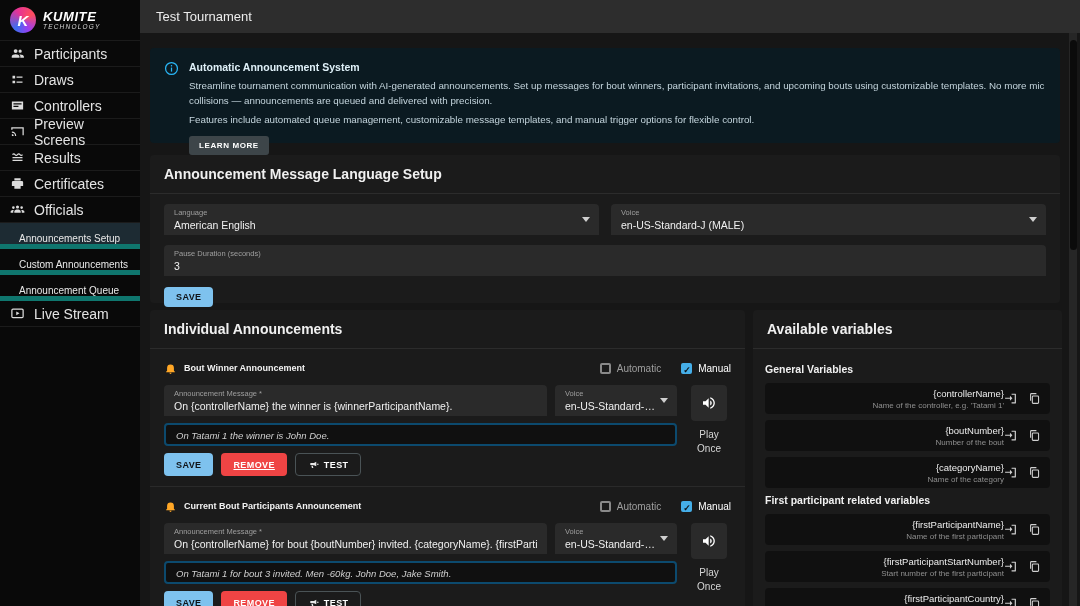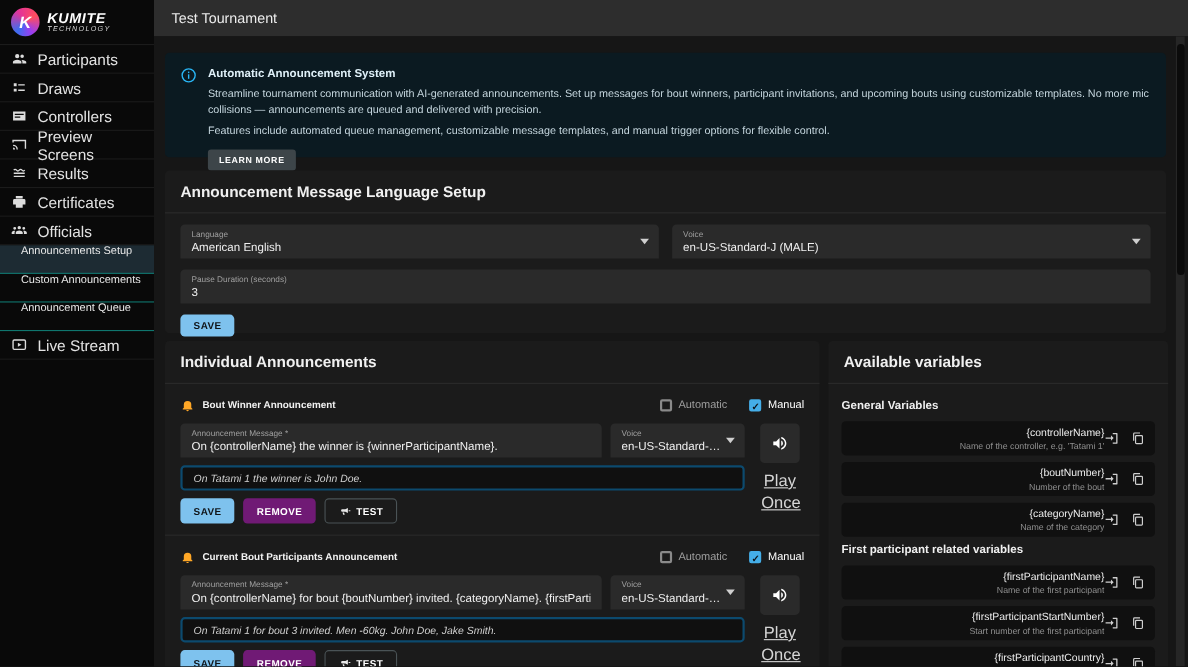--- a/index.html
+++ b/index.html
@@ -16,21 +16,21 @@
   .logo { display:flex; align-items:center; gap:7px; height:41px; padding:0 10px; border-bottom:1px solid #1b1b1b; cursor:pointer; }
   .logo-circle { width:26px; height:26px; border-radius:50%;
     background:conic-gradient(from 220deg,#3d6df0,#e43397 30%,#ff4d5e 55%,#9b3df0 80%,#3d6df0);
     display:flex; align-items:center; justify-content:center; flex:none; }
   .logo-k { font-weight:bold; font-style:italic; font-size:15px; color:#fff; }
   .logo-name { display:block; font-size:13px; font-weight:bold; font-style:italic; letter-spacing:.6px; line-height:1.05; color:#fff; }
   .logo-sub  { display:block; font-size:6.5px; font-style:italic; letter-spacing:1.2px; color:#d8d8d8; }
   .nav-item { display:flex; align-items:center; gap:9px; height:26px; padding:0 10px; border-bottom:1px solid #1b1b1b; font-size:14px; color:#e3e3e3; cursor:pointer; }
   .nav-icon { width:15px; height:15px; color:#dcdcdc; flex:none; }
   .nav-icon svg { width:100%; height:100%; }
-  .nav-sub { display:flex; align-items:flex-start; height:26px; padding:0 10px 0 19px; border-bottom:1px solid #0f766e; font-size:10px; color:#e9e9e9; cursor:pointer; }
+  .nav-sub { display:flex; align-items:flex-end; height:26px; padding:0 10px 0 19px; border-bottom:5px solid #0f766e; font-size:10px; color:#e9e9e9; cursor:pointer; }
   .nav-sub.checked { background:#1d2b33; }
   .n-badge { position:absolute; left:8px; top:566px; width:25px; height:25px; border-radius:50%;
     background:#151515; border:1px solid #3a3a3a; display:flex; align-items:center; justify-content:center;
     font-size:11px; font-weight:bold; color:#fff; cursor:pointer; }
   .pin { position:absolute; left:118px; top:582px; width:13px; height:13px; color:#8f8f8f; cursor:pointer; }
   .pin svg { width:100%; height:100%; }
 
   
   .topbar { position:absolute; left:140px; top:0; width:940px; height:33px; background:#2d2d2d;
     display:flex; align-items:center; padding:0 16px; font-size:13px; color:#ececec; }
@@ -58,21 +58,21 @@
   .field-label { display:block; font-size:7.5px; color:#9f9f9f; margin-bottom:2px; white-space:nowrap; }
   .field-value { display:block; font-size:10.5px; color:#f0f0f0; white-space:nowrap; overflow:hidden; }
   .caret { position:absolute; right:9px; top:13px; width:0; height:0;
     border-left:4px solid transparent; border-right:4px solid transparent; border-top:5px solid #cfcfcf; }
   .lang-row { display:flex; gap:12px; }
   .lang-row .field { flex:1; }
   .pause-field { margin-top:10px; }
   .btn { border:none; border-radius:4px; font-family:inherit; font-size:9px; font-weight:bold; letter-spacing:.4px;
     padding:5px 12px; cursor:pointer; }
   .btn-blue { background:#7ec2ee; color:#101418; }
-  .btn-red { background:#701a75; color:#fff; }
+  .btn-red { background:#ef4444; color:#fff;text-decoration:underline; }
   .btn-outline { background:transparent; border:1px solid #4a5356; color:#fff; display:inline-flex; align-items:center; gap:5px; }
   .btn-outline .bicon { width:11px; height:11px; color:#e8e8e8; }
   .btn-outline .bicon svg { width:100%; height:100%; }
   .save-row { margin-top:10px; }
 
   .panel-ia { left:10px; top:277px; width:595px; height:360px; }
   .panel-av { left:613px; top:277px; width:309px; height:360px; }
 
   
   .ann { padding:9px 14px 10px; }
@@ -93,21 +93,21 @@
   .msg-field { flex:1; min-width:0; }
   .voice-field { width:122px; flex:none; }
   .voice-field .field-value { text-overflow:ellipsis; padding-right:8px; }
   .preview { margin-top:7px; background:#101010; border:2px solid #0c4a6e; border-radius:4px; padding:5px 10px;
     font-size:9.5px; font-style:italic; color:#cfcfcf; height:23px; white-space:nowrap; overflow:hidden; }
   .ann-btns { margin-top:7px; display:flex; gap:8px; }
   .play-col { width:44px; flex:none; display:flex; flex-direction:column; align-items:center; }
   .play-btn { width:36px; height:36px; background:#2a2a2a; border:none; border-radius:4px;
     display:flex; align-items:center; justify-content:center; color:#fff; cursor:pointer; }
   .play-btn svg { width:16px; height:16px; }
-  .play-label { margin-top:7px; font-size:15px; color:#d6d6d6; text-align:center; line-height:1.35; width:34px;text-decoration:underline; }
+  .play-label { margin-top:7px; font-size:10px; color:#d6d6d6; text-align:center; line-height:1.35; width:34px; }
 
   
   .var-body { padding:8px 12px; }
   .var-heading { font-size:10.5px; font-weight:bold; color:#f0f0f0; margin:6px 0 8px; }
   .var-card { background:#101010; border-radius:4px; padding:4px 9px; display:flex; align-items:center;
     margin-bottom:6px; height:31px; }
   .var-texts { flex:1; min-width:0;text-align:right; }
   .var-name { font-size:9.5px; color:#ededed; white-space:nowrap; overflow:hidden; }
   .var-desc { font-size:8px; color:#8f8f8f; margin-top:2px; white-space:nowrap; overflow:hidden; }
   .var-actions { display:flex; gap:11px; align-items:center; flex:none; }

